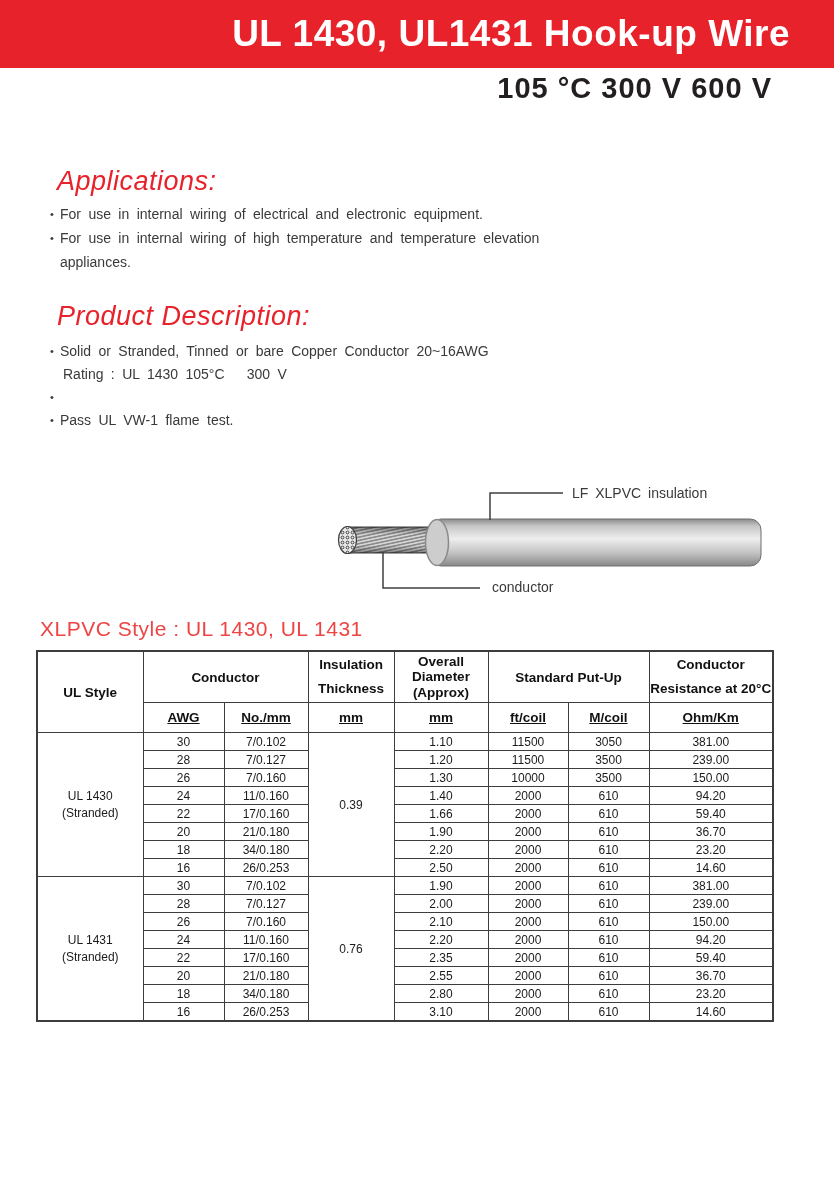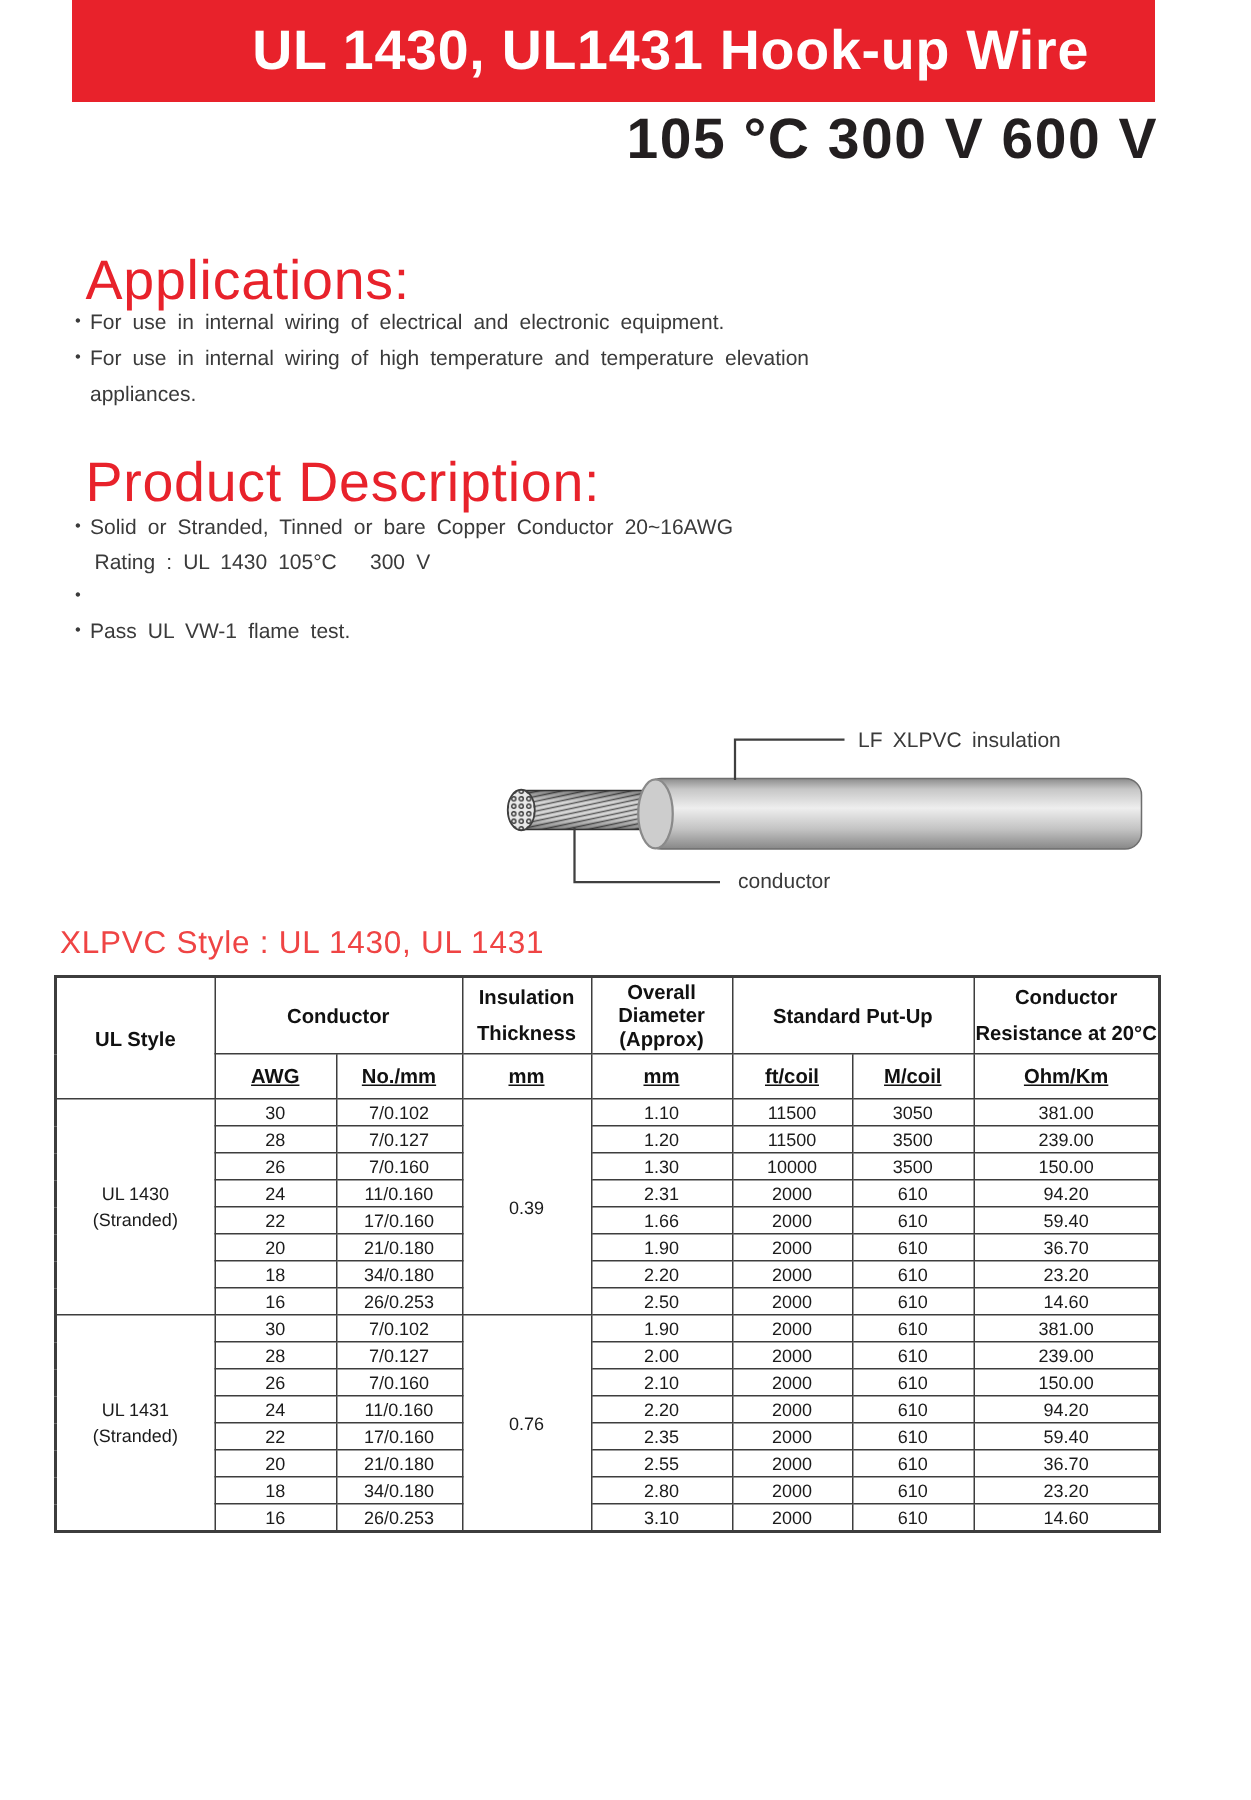--- a/index.html
+++ b/index.html
@@ -7,42 +7,43 @@
     position: relative;
     width: 834px;
     height: 1200px;
     background: #ffffff;
     font-family: "Liberation Sans", sans-serif;
     overflow: hidden;
   }
 
   
   .banner {
-    position: absolute; left:0; top:0; width:722px; height:68px;
+    position: absolute; left:0; top:0; width:834px; height:68px;
     background:#e8222b;
-    display:flex; align-items:flex-start; justify-content:flex-end;margin-left:48px;
+    display:flex; align-items:flex-start; justify-content:flex-end;
   }
   .banner-title {
     color:#ffffff; font-size:37px; font-weight:bold; letter-spacing:0.5px;
     padding-right:44px; line-height:68px; white-space:nowrap;
   }
   .subtitle {
     position:absolute; left:0; top:72px; width:834px;
     text-align:right; padding-right:0;
   }
   .subtitle span {
     display:inline-block; margin-right:62px;
-    color:#231f20; font-size:38px; font-weight:bold; letter-spacing:1px; white-space:nowrap;text-align:center;
+    color:#231f20; font-size:29px; font-weight:bold; letter-spacing:1px; white-space:nowrap;text-align:center;
   }
 
   
   .sec-heading {
     position:absolute; left:57px;
-    color:#e8222b; font-size:37px; letter-spacing:0.5px; font-weight:normal;
+    color:#e8222b; font-size:27px; letter-spacing:0.5px; font-weight:normal;
     white-space:nowrap;
+    font-style:italic;
   }
   .heading-applications { top:166px; }
   .heading-product { top:301px; }
 
   .bullet-list { position:absolute; left:50px; }
   .list-applications { top:202px; width:560px; }
   .list-product { top:340px; width:560px; }
   .bullet-line {
     display:flex; align-items:flex-start;
     color:#3a3a3a; font-size:14px; line-height:24px;
@@ -220,21 +221,21 @@
             <td>26</td>
             <td>7/0.160</td>
             <td>1.30</td>
             <td>10000</td>
             <td>3500</td>
             <td>150.00</td>
           </tr>
           <tr>
             <td>24</td>
             <td>11/0.160</td>
-            <td>2.31</td>
+            <td>1.40</td>
             <td>2000</td>
             <td>610</td>
             <td>94.20</td>
           </tr>
           <tr>
             <td>22</td>
             <td>17/0.160</td>
             <td>1.66</td>
             <td>2000</td>
             <td>610</td>

